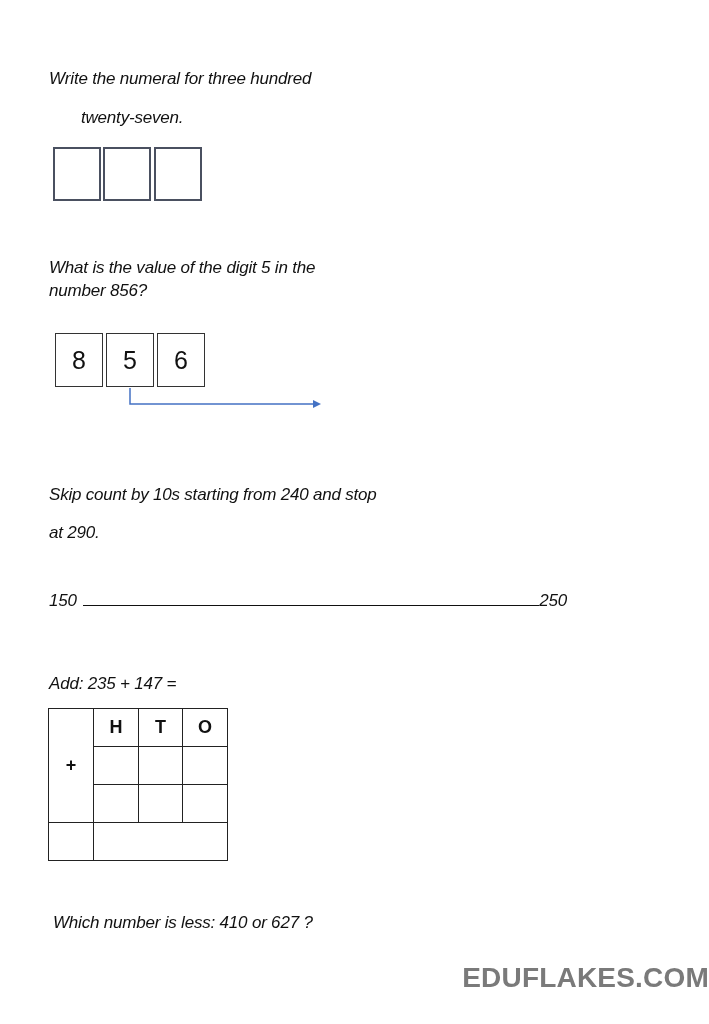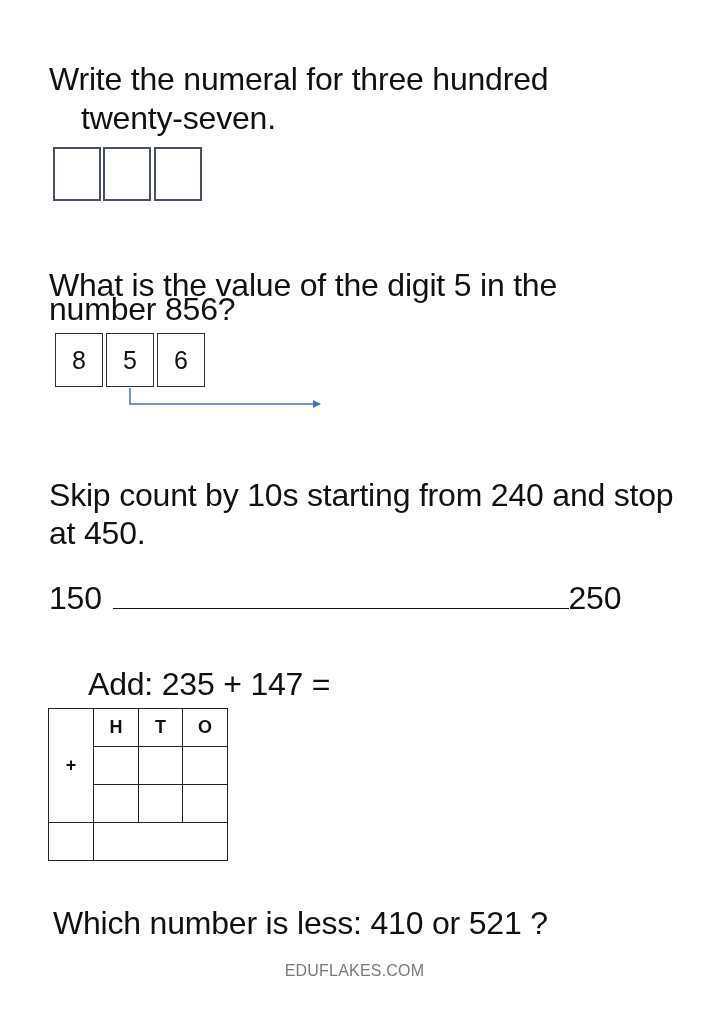--- a/index.html
+++ b/index.html
@@ -1,54 +1,54 @@
 <!DOCTYPE html>
 <html><head>
 <meta charset="utf-8">
 <style>
   html, body { margin:0; padding:0; background:#ffffff; }
   body { width:709px; height:1024px; position:relative; overflow:hidden;
          font-family:"Liberation Sans", "DejaVu Sans", sans-serif; color:#111; }
-  .q { position:absolute; left:49px; font-size:32px; line-height:38px; letter-spacing:-0.2px; }
+  .q { position:absolute; left:49px; font-size:17px; line-height:38px; letter-spacing:-0.2px;font-style:italic; }
   .box { position:absolute; border:2px solid #4a5060; box-sizing:border-box; background:#fff; }
   .dbox { position:absolute; border:1.5px solid #333; box-sizing:border-box; background:#fff;
           font-size:25px; display:flex; align-items:center; justify-content:center; }
   .tbl { position:absolute; left:48px; top:708px; border-collapse:collapse; }
   .tbl td { border:1.5px solid #222; padding:0; text-align:center; vertical-align:middle;
             font-weight:bold; font-size:18px; font-family:"Liberation Sans", sans-serif; }
-  .footer { position:absolute; top:962px; left:0; width:709px; text-align:center;
-            font-size:16px; font-weight:normal; color:#7a7a7a; letter-spacing:0.2px; }
+  .footer { position:absolute; top:962px; left:0; width:709px; text-align:right;
+            font-size:28px; font-weight:bold; color:#7a7a7a; letter-spacing:0.2px; }
 </style>
 </head>
 <body>
 
 <div class="q" style="top:60px;">Write the numeral for three hundred</div>
 <div class="q" style="top:99px;margin-left:32px;">twenty-seven.</div>
 <div class="box" style="left:53px; top:147px; width:48px; height:54px;"></div>
 <div class="box" style="left:103px; top:147px; width:48px; height:54px;"></div>
 <div class="box" style="left:154px; top:147px; width:48px; height:54px;"></div>
 
-<div class="q" style="top:249px;margin-top:17px;">What is the value of the digit 5 in the</div>
-<div class="q" style="top:290px;">number 856?</div>
+<div class="q" style="top:249px;">What is the value of the digit 5 in the</div>
+<div class="q" style="top:272px;">number 856?</div>
 <div class="dbox" style="left:55px; top:333px; width:48px; height:54px;">8</div>
 <div class="dbox" style="left:106px; top:333px; width:48px; height:54px;">5</div>
 <div class="dbox" style="left:157px; top:333px; width:48px; height:54px;">6</div>
 <svg style="position:absolute; left:0; top:0;" width="709" height="1024">
   <polyline points="130,388 130,404 314,404" fill="none" stroke="#4472c4" stroke-width="1.5"></polyline>
   <polygon points="313,400 321,404 313,408" fill="#4472c4"></polygon>
 </svg>
 
 <div class="q" style="top:476px;">Skip count by 10s starting from 240 and stop</div>
-<div class="q" style="top:514px;">at 450.</div>
+<div class="q" style="top:514px;">at 290.</div>
 <div class="q" style="top:552px;margin-top:27px;">
   <span>150</span>
   <span style="display:inline-block; width:456px; border-bottom:1.5px solid #111; height:26px; vertical-align:baseline; margin-left:2px;"></span><span>250</span>
 </div>
 
-<div class="q" style="top:665px;margin-left:39px;">Add: 235 + 147 =</div>
+<div class="q" style="top:665px;">Add: 235 + 147 =</div>
 <table class="tbl">
   <tbody>
       <tr style="height:38px;">
     <td rowspan="3" style="width:44px;">+</td>
     <td style="width:44px;">H</td>
     <td style="width:43px;">T</td>
     <td style="width:44px;">O</td>
   </tr>
   <tr style="height:38px;">
     <td></td>
@@ -60,15 +60,15 @@
     <td></td>
     <td></td>
   </tr>
   <tr style="height:38px;">
     <td></td>
     <td colspan="3"></td>
   </tr>
 </tbody>
   </table>
 
-<div class="q" style="top:904px; left:53px;">Which number is less: 410 or 521 ?</div>
+<div class="q" style="top:904px; left:53px;">Which number is less: 410 or 627 ?</div>
 
 <div class="footer">EDUFLAKES.COM</div>
 
 </body></html>

